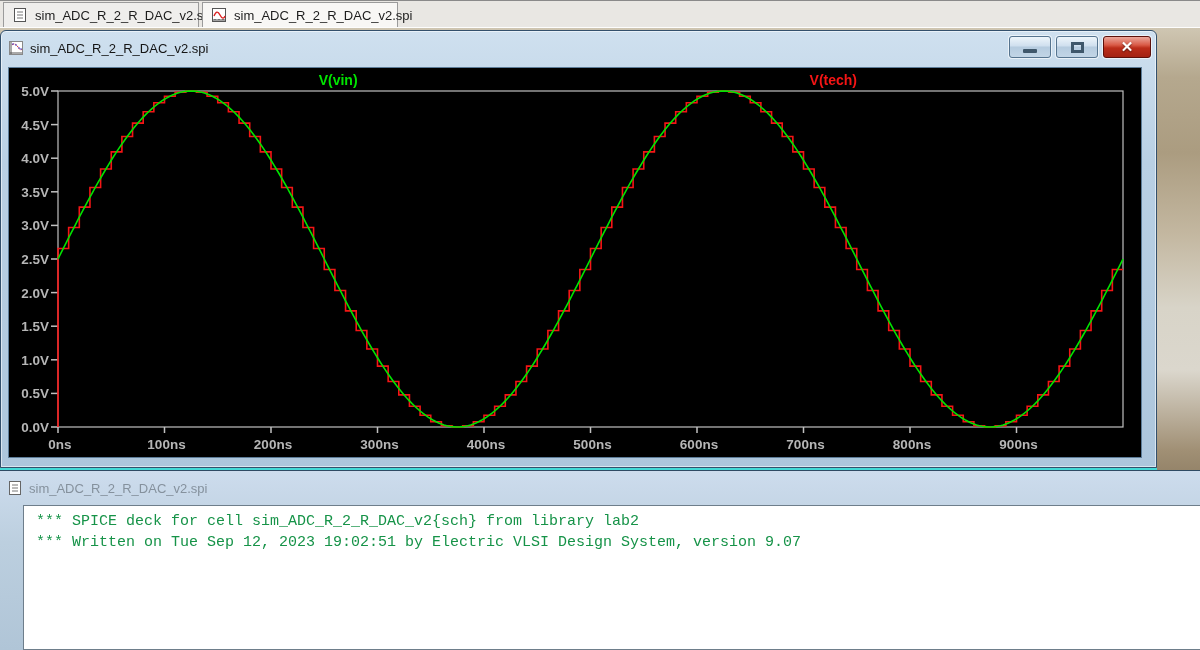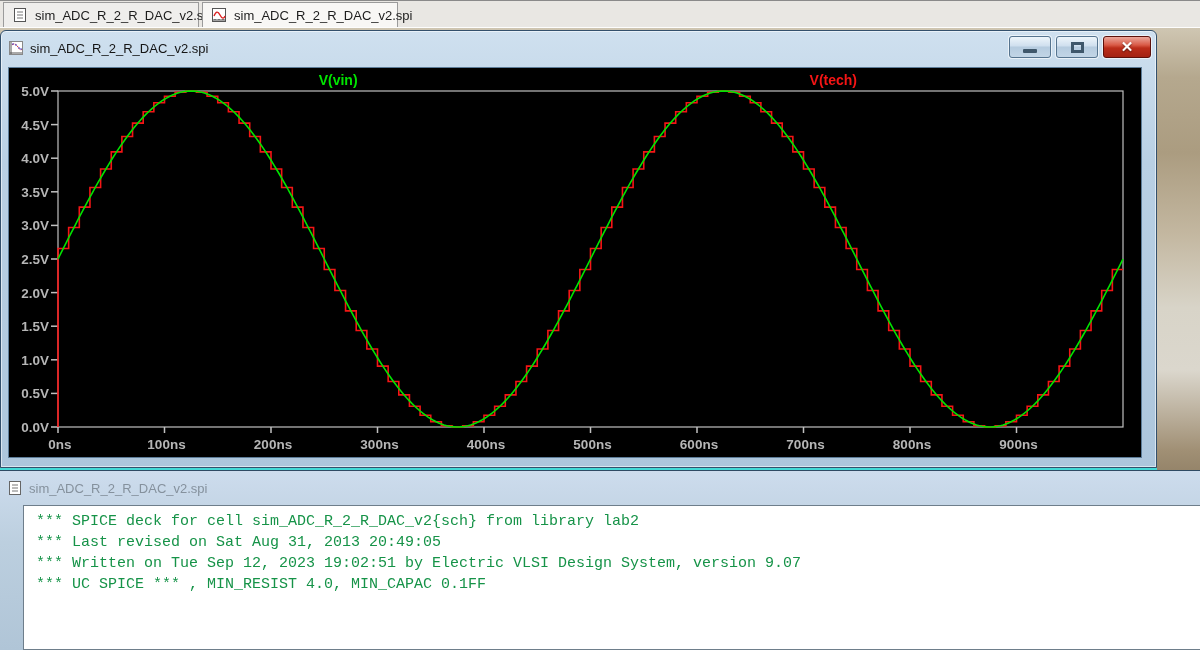--- a/index.html
+++ b/index.html
@@ -181,19 +181,17 @@
       <svg class="icon16" viewBox="0 0 16 16">
         <rect x="2.5" y="1.5" width="11" height="13" fill="#fff" stroke="#666"></rect>
         <line x1="5" y1="5" x2="11" y2="5" stroke="#777"></line>
         <line x1="5" y1="8" x2="11" y2="8" stroke="#777"></line>
         <line x1="5" y1="11" x2="11" y2="11" stroke="#777"></line>
       </svg>
       <span class="title">sim_ADC_R_2_R_DAC_v2.spi</span>
     </div>
     <div class="spice-area">
         <div class="spice-line">*** SPICE deck for cell sim_ADC_R_2_R_DAC_v2{sch} from library lab2</div>
-        <div class="spice-line">*** Last revised on Sat Aug 31, 2013 20:49:05</div>
         <div class="spice-line">*** Written on Tue Sep 12, 2023 19:02:51 by Electric VLSI Design System, version 9.07</div>
-        <div class="spice-line">*** UC SPICE *** , MIN_RESIST 4.0, MIN_CAPAC 0.1FF</div>
       </div>
   </div>
 
 </div>
 
 </body></html>

